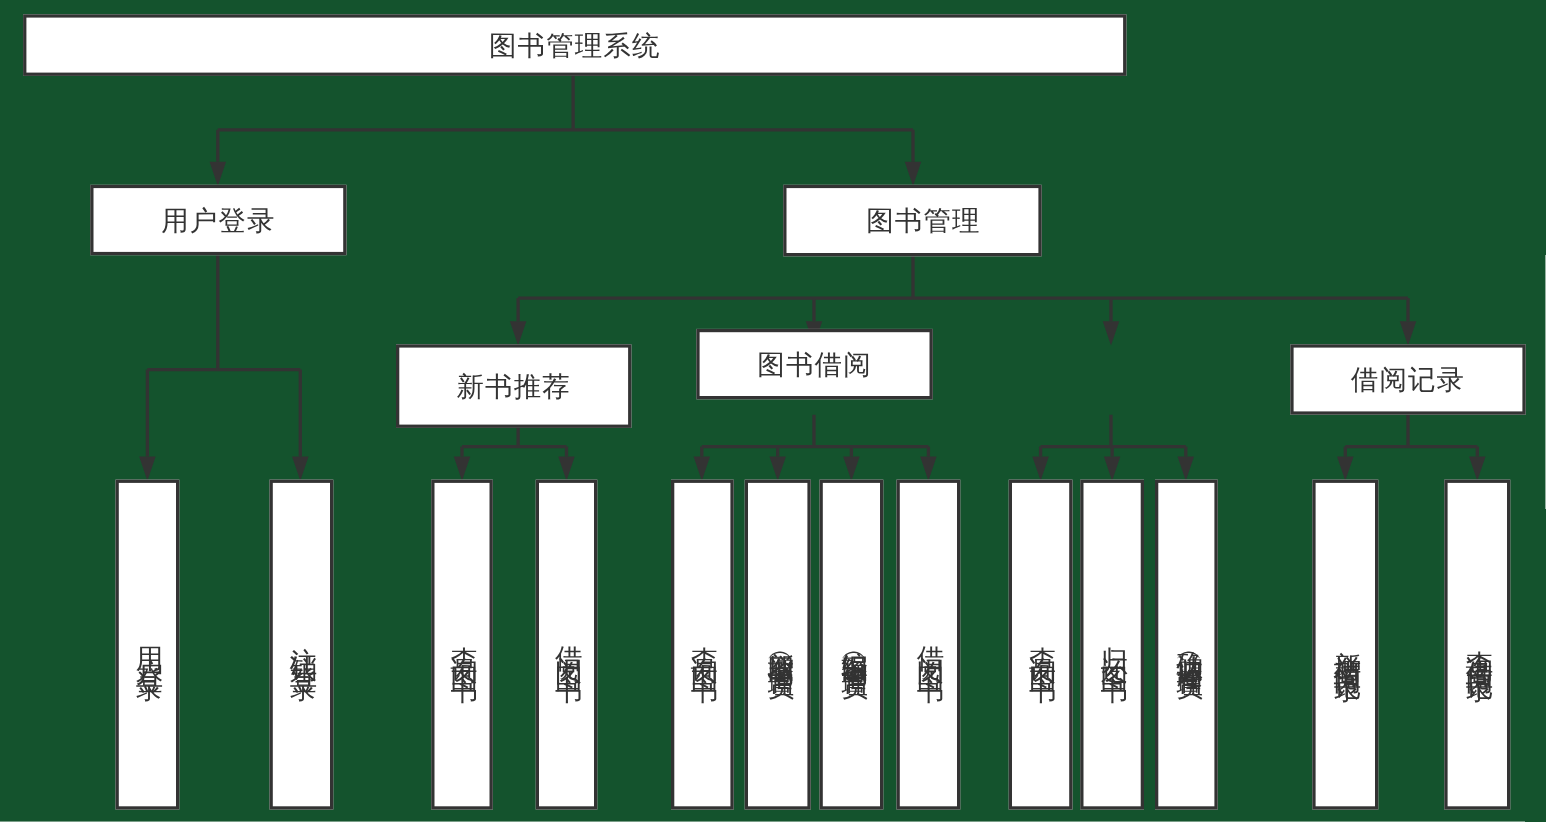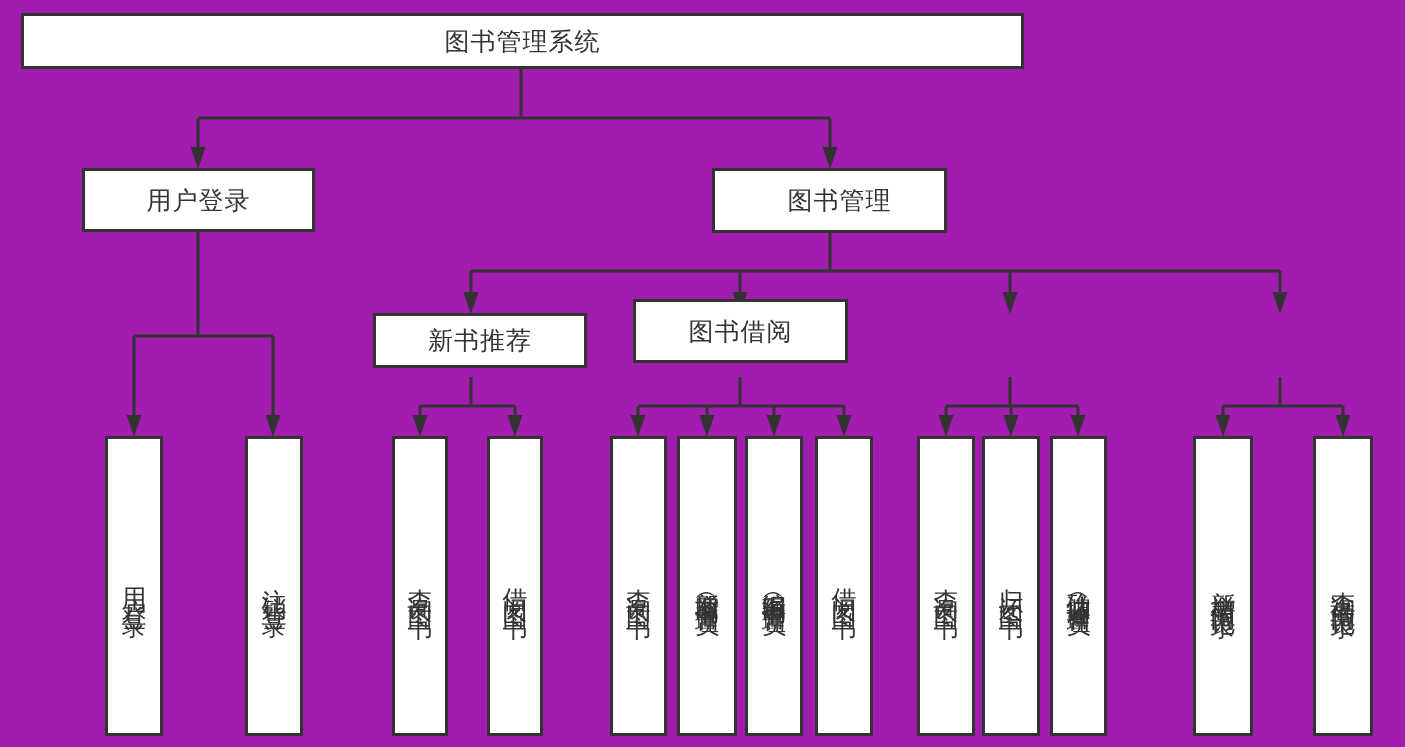--- a/index.html
+++ b/index.html
@@ -4,23 +4,23 @@
 <style>
   html, body {
     margin: 0;
     padding: 0;
     background: #ffffff;
   }
   #stage {
     position: relative;
     width: 1405px;
     height: 747px;
-    background: #a21caf;
+    background: #14532d;
     overflow: hidden;
-    font-family: Liberation Serif, serif;
+    font-family: Liberation Mono, monospace;
   }
   #connector-layer {
     position: absolute;
     left: 0;
     top: 0;
     width: 1405px;
     height: 747px;
   }
   .node {
     position: absolute;
@@ -80,22 +80,23 @@
              M938.5 415 L953.5 415 L946 437 Z  M1003.5 415 L1018.5 415 L1011 437 Z
              M1070.5 415 L1085.5 415 L1078 437 Z
              M1215.5 415 L1230.5 415 L1223 437 Z  M1335.5 415 L1350.5 415 L1343 437 Z" fill="#333333" stroke="none"></path>
   </svg>
 
   <div class="node" style="left:21px; top:13px; width:1003px; height:56px;">图书管理系统</div>
 
   <div class="node" style="left:82px; top:168px; width:233px; height:64px;">用户登录</div>
   <div class="node" style="left:712px; top:168px; width:235px; height:65px;padding-left:20px;">图书管理</div>
 
-  <div class="node" style="left:373px; top:313px; width:214px; height:55px;">新书推荐</div>
+  <div class="node" style="left:360px; top:313px; width:214px; height:76px;">新书推荐</div>
   <div class="node" style="left:633px; top:299px; width:215px; height:64px;">图书借阅</div>
+  <div class="node" style="left:1173px; top:313px; width:214px; height:64px;">借阅记录</div>
 
   <div class="node vnode ls8" style="left:105px; top:436px; width:58px; height:300px;">用户登录</div>
   <div class="node vnode ls8" style="left:245px; top:436px; width:58px; height:300px;">注销登录</div>
 
   <div class="node vnode ls8" style="left:392px; top:436px; width:56px; height:300px;">查询图书</div>
   <div class="node vnode ls8" style="left:487px; top:436px; width:56px; height:300px;">借阅图书</div>
 
   <div class="node vnode ls8" style="left:610px; top:436px; width:57px; height:300px;">查询图书</div>
   <div class="node vnode ls2" style="left:677px; top:436px; width:60px; height:300px;">新增图书（管理员）</div>
   <div class="node vnode ls2" style="left:745px; top:436px; width:58px; height:300px;">编辑图书（管理员）</div>

